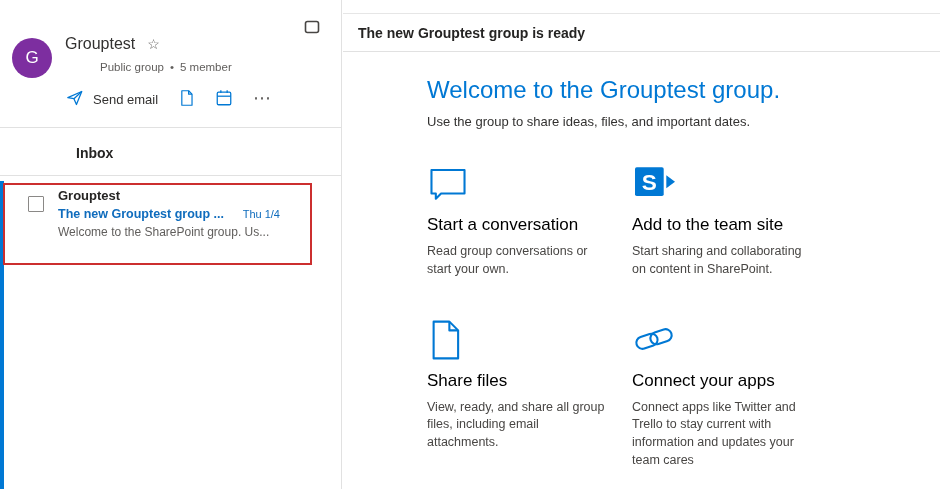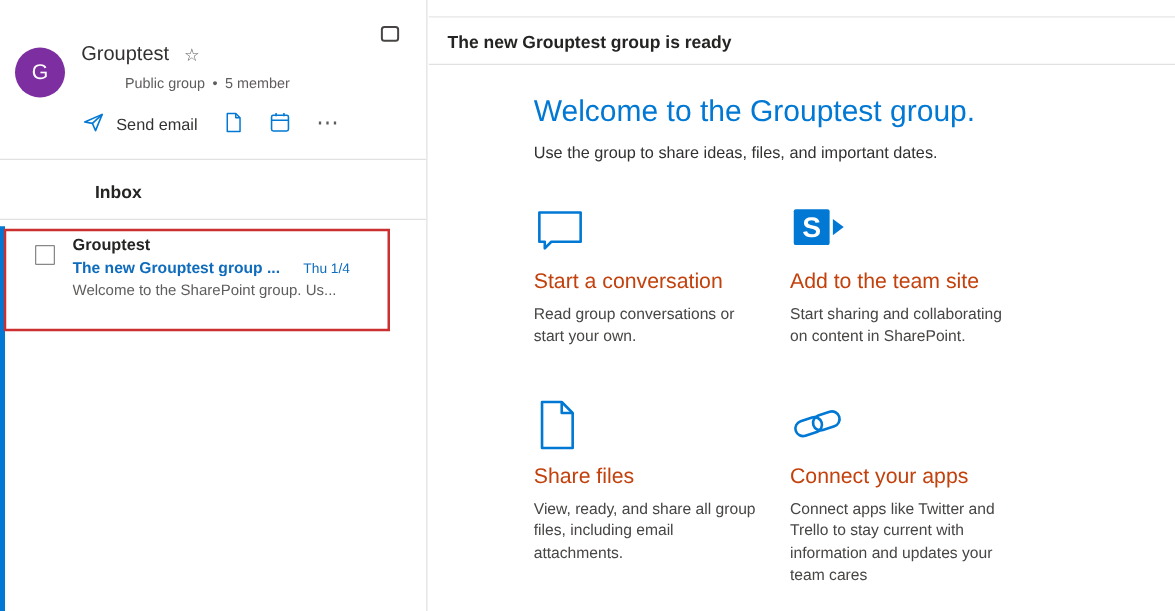--- a/index.html
+++ b/index.html
@@ -50,21 +50,21 @@
   .msg-header {
     margin-top:13px; height:39px; display:flex; align-items:center;
     padding-left:15px; border-top:1px solid #e6e6e6; border-bottom:1px solid #e1e1e1;
     font-size:14px; font-weight:bold; color:#252423;
   }
   .content { padding:24px 0 0 84px; }
   .welcome-title { font-size:24px; font-weight:normal; color:#0078d4; }
   .welcome-sub { font-size:13px; color:#323130; margin-top:10px; }
   .grid { margin-top:34px; display:grid; grid-template-columns:205px 250px; row-gap:40px; }
   .feature .f-icon { height:44px; }
-  .f-title { font-size:17px; color:#c2410c; margin-top:8px; cursor:pointer; }
+  .f-title { font-size:17px; color:#000000; margin-top:8px; cursor:pointer; }
   .f-desc { font-size:12.5px; color:#484644; line-height:1.42; margin-top:8px; width:180px; }
 </style>
 </head>
 <body>
 
 <div class="page">
 
   <aside class="sidebar">
 
     <span class="popout">

